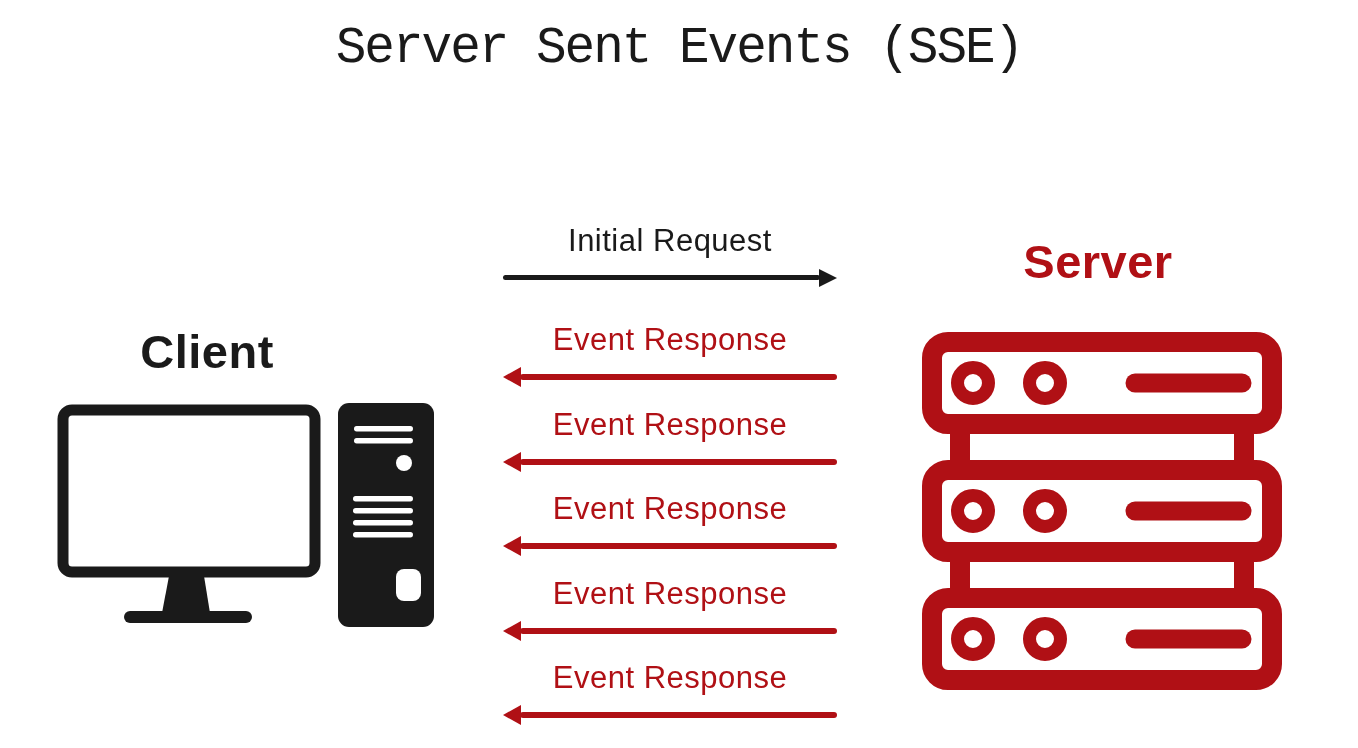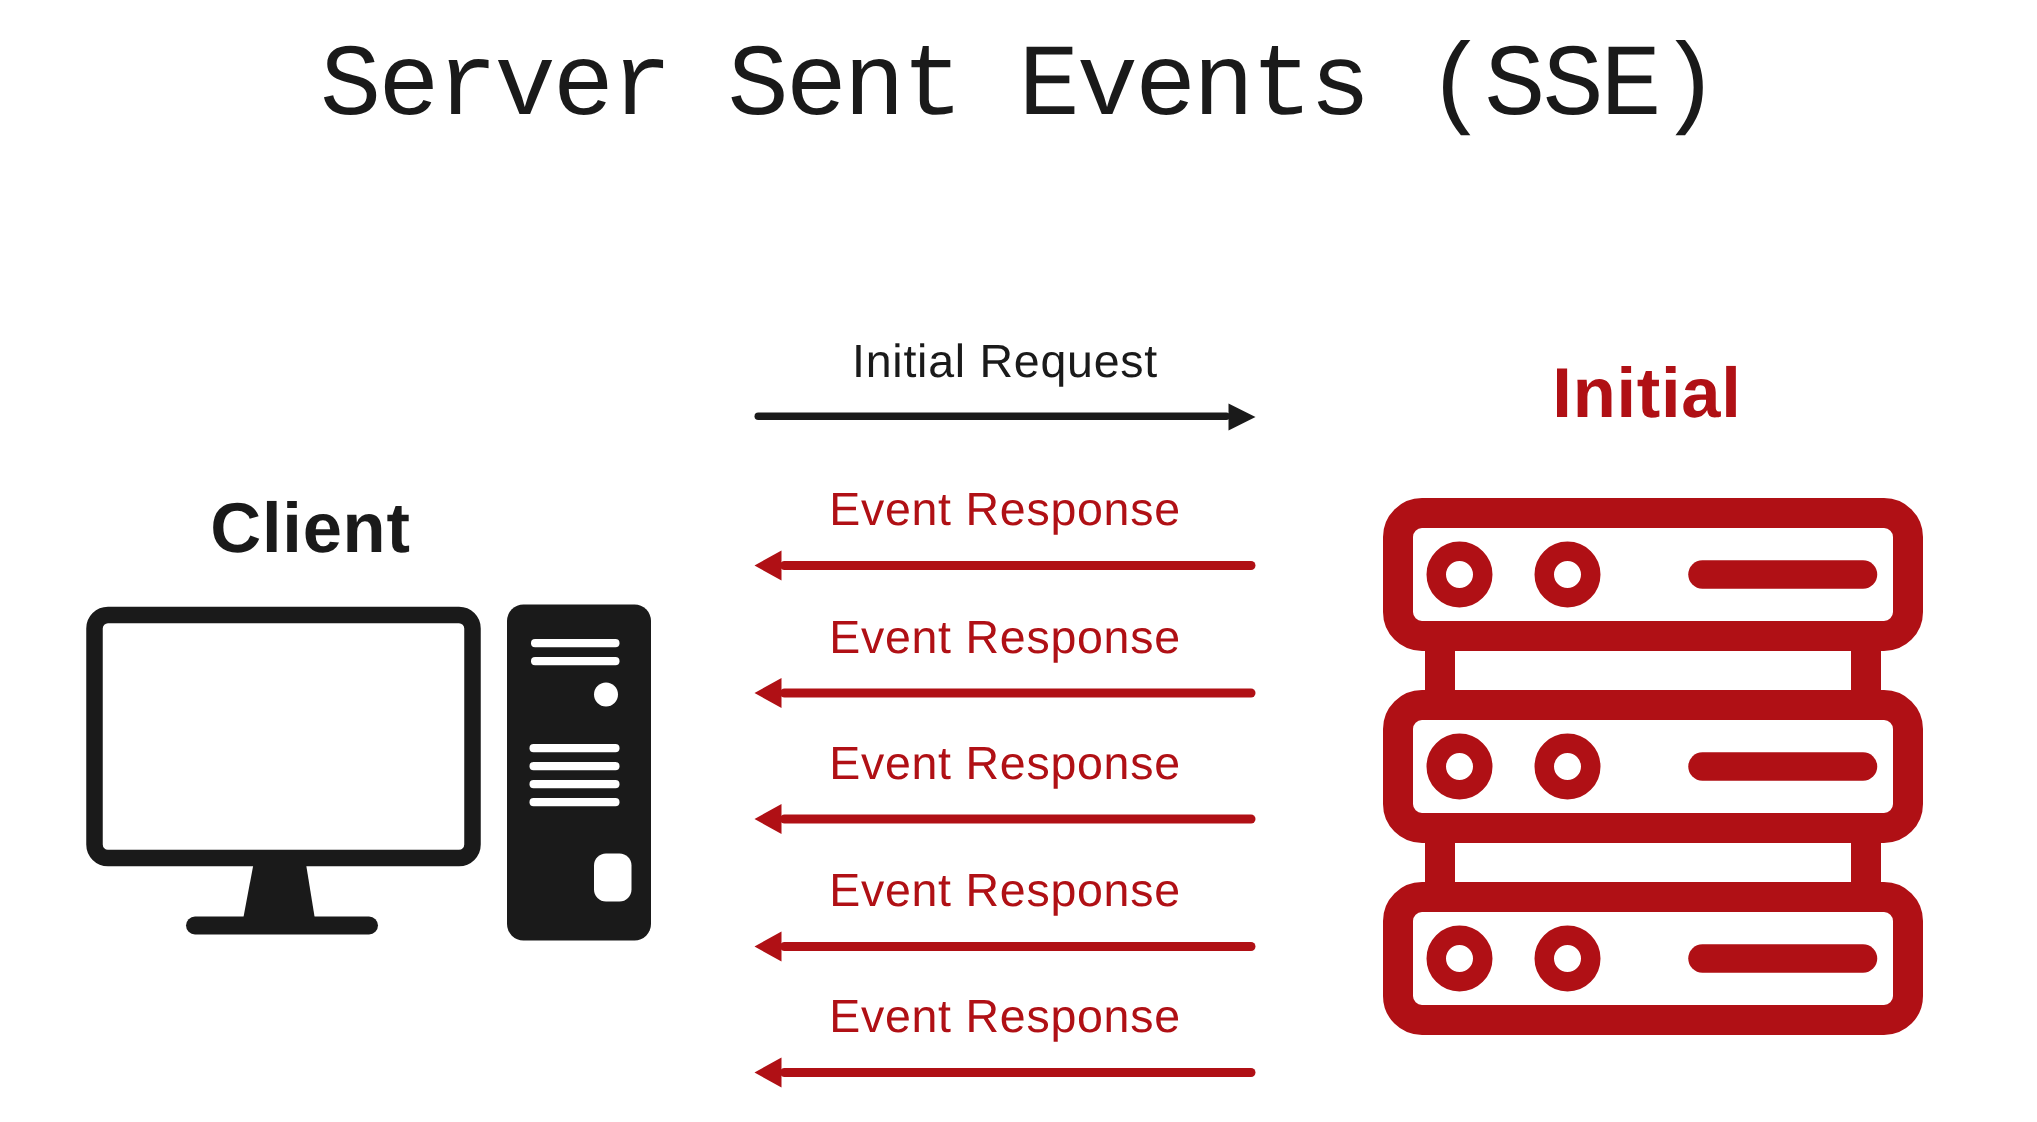--- a/index.html
+++ b/index.html
@@ -11,21 +11,21 @@
     font-family: "Liberation Sans", sans-serif;
     overflow: hidden;
   }
   .title {
     position: absolute;
     top: 20px;
     left: 0;
     width: 100%;
     text-align: center;
     font-family: "Liberation Mono", "DejaVu Sans Mono", monospace;
-    font-size: 68px;
+    font-size: 51px;
     font-weight: 400;
     letter-spacing: -2px;
     color: var(--black, #1a1a1a);
     white-space: nowrap;
   }
   .node-label {
     position: absolute;
     width: 260px;
     text-align: center;
     font-size: 47px;
@@ -104,21 +104,21 @@
       <rect x="297" y="36" width="59" height="5.5" rx="2.7" fill="#ffffff"></rect>
       <circle cx="347" cy="61" r="8" fill="#ffffff"></circle>
       <rect x="296" y="94" width="60" height="5.5" rx="2.7" fill="#ffffff"></rect>
       <rect x="296" y="106" width="60" height="5.5" rx="2.7" fill="#ffffff"></rect>
       <rect x="296" y="118" width="60" height="5.5" rx="2.7" fill="#ffffff"></rect>
       <rect x="296" y="130" width="60" height="5.5" rx="2.7" fill="#ffffff"></rect>
       <rect x="339" y="167" width="25" height="32" rx="8" fill="#ffffff"></rect>
     </g>
   </svg>
 
-  <div class="node-label server-label">Initial</div>
+  <div class="node-label server-label">Server</div>
   <svg class="server-icon" width="364" height="360" viewBox="0 0 364 360" xmlns="http://www.w3.org/2000/svg">
 
     <rect x="40" y="94" width="284" height="46" fill="#ffffff" stroke="currentColor" stroke-width="20"></rect>
     <rect x="40" y="222" width="284" height="46" fill="#ffffff" stroke="currentColor" stroke-width="20"></rect>
 
     <g>
       <rect x="12" y="12" width="340" height="82" rx="16" fill="#ffffff" stroke="currentColor" stroke-width="20"></rect>
       <circle cx="53" cy="53" r="15.5" fill="none" stroke="currentColor" stroke-width="13"></circle>
       <circle cx="125" cy="53" r="15.5" fill="none" stroke="currentColor" stroke-width="13"></circle>
       <line x1="215" y1="53" x2="322" y2="53" stroke="currentColor" stroke-width="19" stroke-linecap="round"></line>

